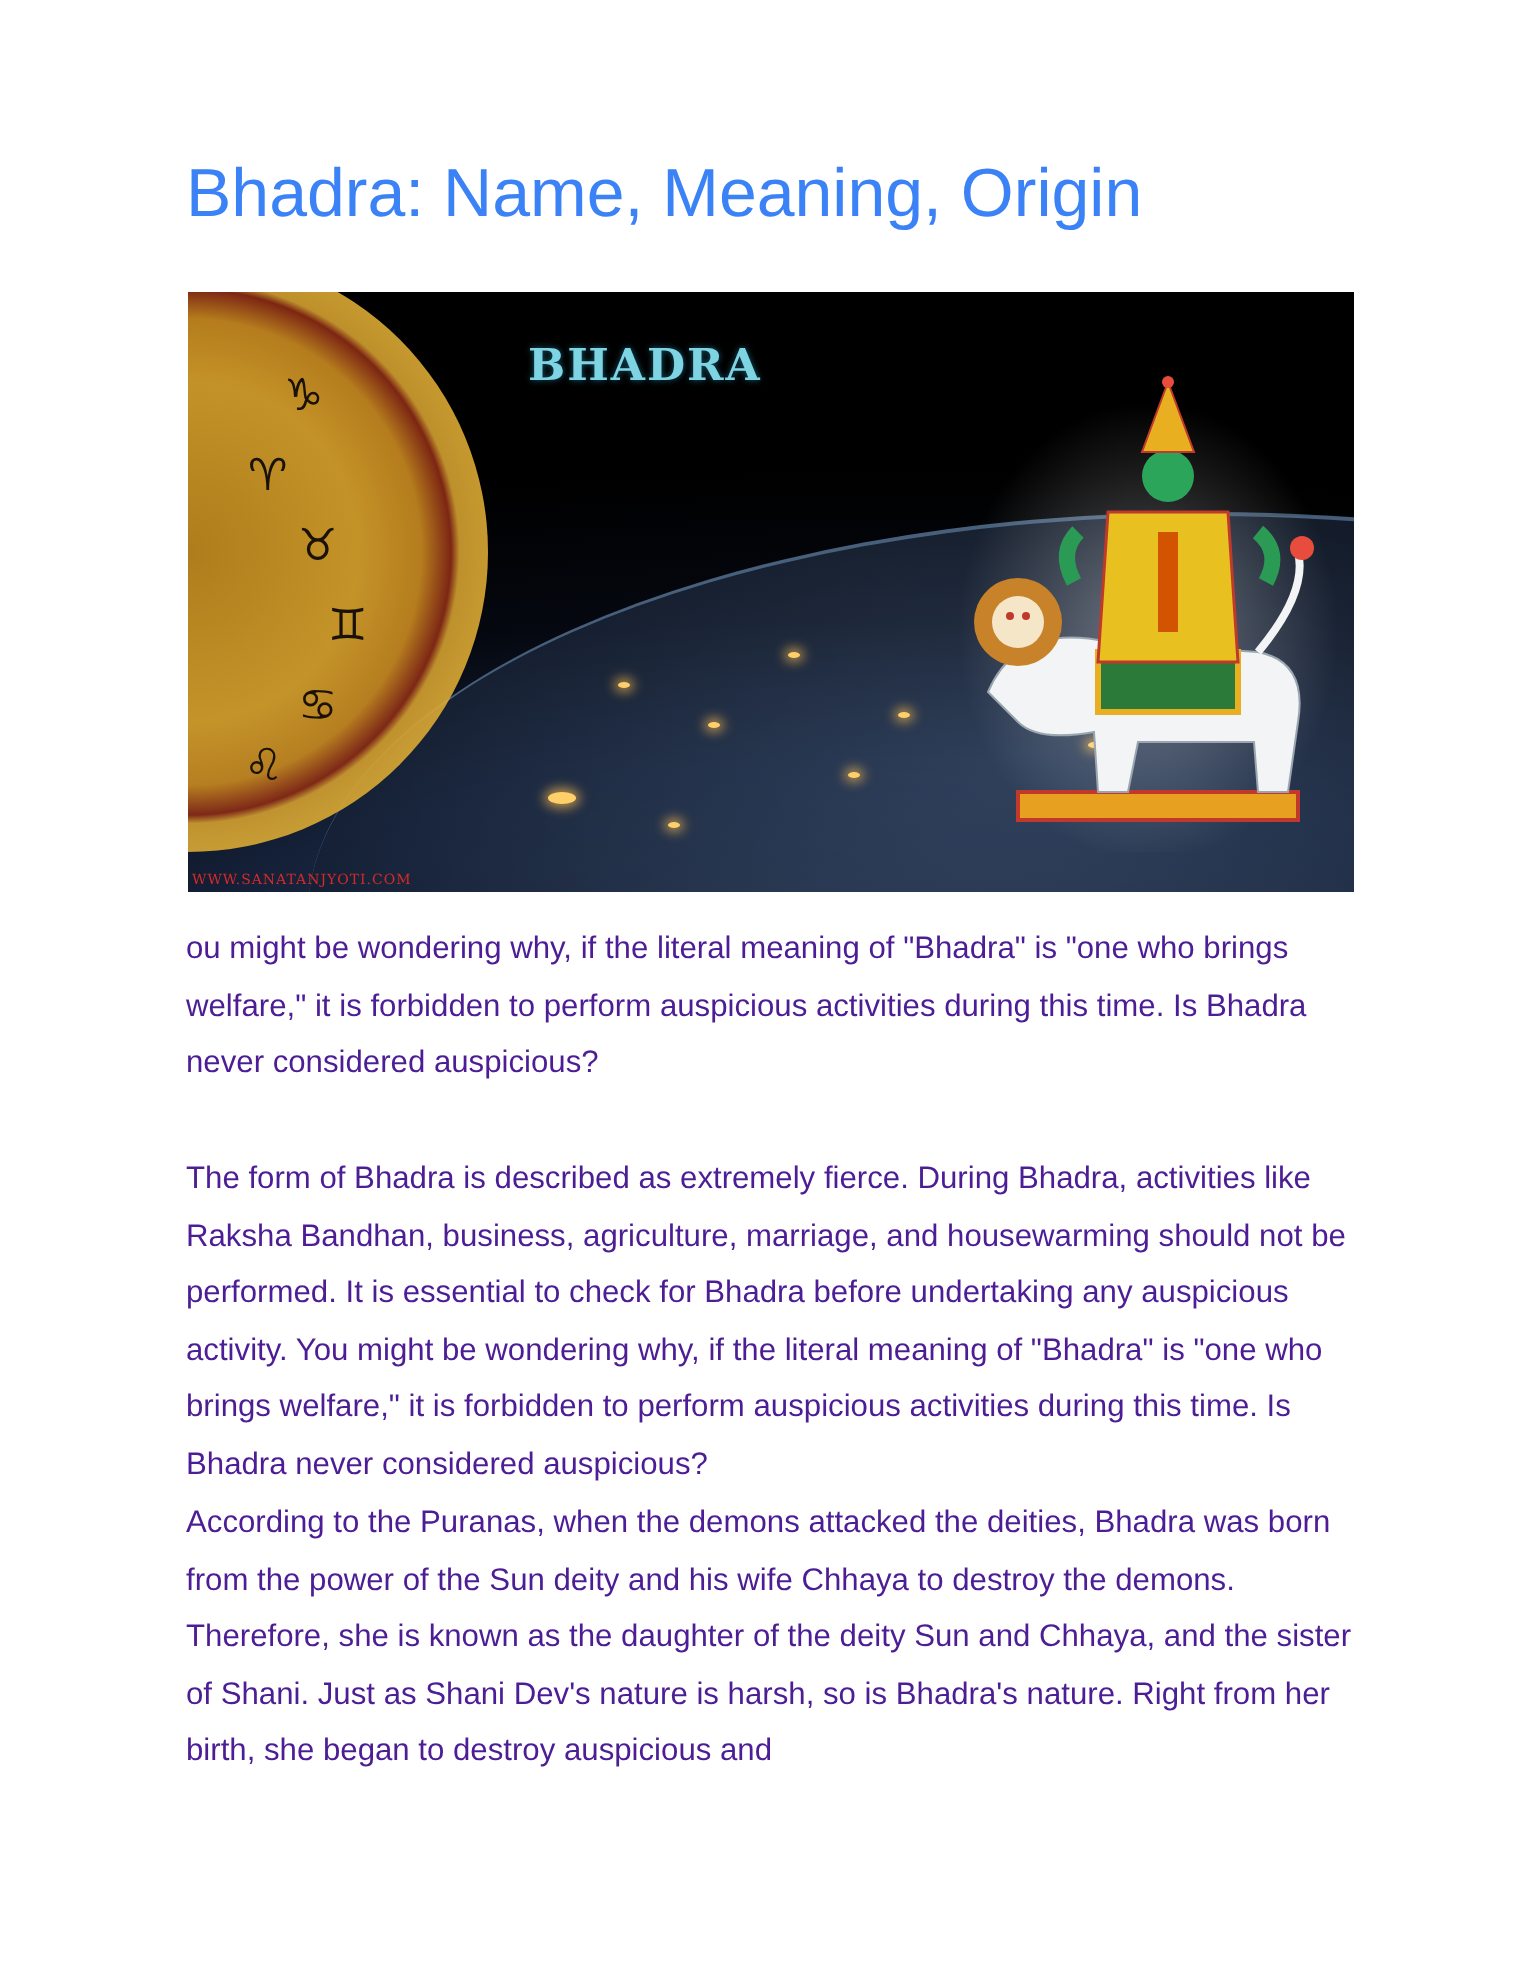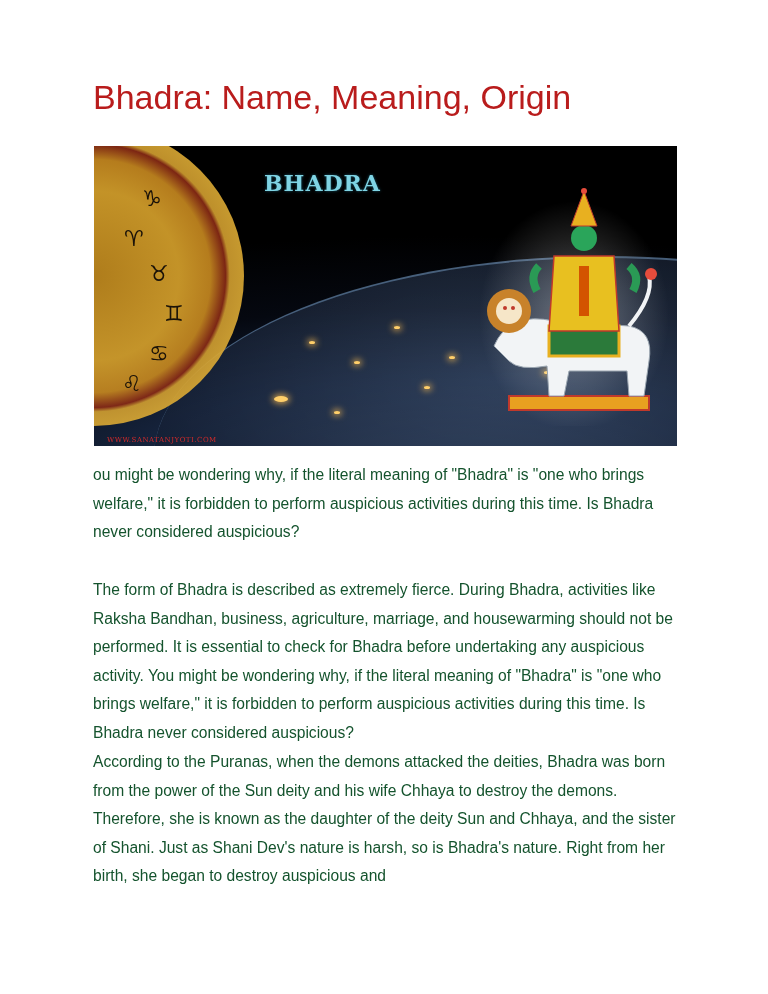--- a/index.html
+++ b/index.html
@@ -1,31 +1,31 @@
 <!DOCTYPE html>
 <html><head>
 <meta charset="utf-8">
 <style>
   html, body { margin: 0; padding: 0; background: #ffffff; }
   body { width: 768px; height: 994px; position: relative; overflow: hidden; font-family: "Liberation Sans", sans-serif; color: #1a1a1a; }
-  .page-title { position: absolute; left: 93px; top: 78px; margin: 0; font-size: 34px; font-weight: normal; color: #b91c1c; letter-spacing: 0px; }
+  .page-title { position: absolute; left: 93px; top: 78px; margin: 0; font-size: 34px; font-weight: normal; color: #3b82f6; letter-spacing: 0px; }
   .hero { position: absolute; left: 94px; top: 146px; width: 583px; height: 300px; overflow: hidden;
     background: radial-gradient(ellipse 140% 80% at 60% 110%, #2a3a55 0%, #15223a 40%, #050810 70%, #000 100%); }
   .earth-glow { position: absolute; left: 60px; top: 110px; width: 900px; height: 400px; border-radius: 50%;
     border-top: 2px solid rgba(120,160,200,0.5);
     background: radial-gradient(ellipse at 40% 30%, rgba(70,90,120,0.55), rgba(20,30,50,0.6) 50%, rgba(5,10,20,0.9) 80%); }
   .city-light { position: absolute; width: 6px; height: 3px; background: #ffcf6a; border-radius: 50%; box-shadow: 0 0 6px 2px rgba(255,190,80,0.7); }
   .zodiac { position: absolute; left: -150px; top: -20px; width: 300px; height: 300px; border-radius: 50%;
     background: radial-gradient(circle, #c28a1e 0%, #d9a32c 40%, #c98a20 55%, #8a2a15 62%, #d3a030 64%, #e8b83a 80%, #7a2010 84%, #a03020 88%, transparent 89%);
     opacity: 0.9; }
   .zodiac-glyph { position: absolute; color: #1a1208; font-size: 22px; font-family: "DejaVu Sans", sans-serif; }
   .hero-title { position: absolute; left: 170px; top: 24px; font-family: "DejaVu Serif", serif; font-weight: bold; font-size: 22px; color: #7fd4e4; letter-spacing: 1px; text-shadow: 0 0 3px #1a5f75; }
   .deity { position: absolute; left: 385px; top: 40px; width: 190px; height: 240px; }
-  .watermark { position: absolute; left: 13px; bottom: 2px; font-size: 7px; color: #d42a2a; font-family: "DejaVu Serif", serif; letter-spacing: 0.5px; }
-  .para { position: absolute; left: 93px; width: 590px; margin: 0; font-size: 15.6px; line-height: 28.5px; color: #14532d; }
+  .watermark { position: absolute; left: 2px; bottom: 2px; font-size: 7px; color: #d42a2a; font-family: "DejaVu Serif", serif; letter-spacing: 0.5px; }
+  .para { position: absolute; left: 93px; width: 590px; margin: 0; font-size: 15.6px; line-height: 28.5px; color: #4c1d95; }
 </style>
 </head>
 <body>
 
 <h1 class="page-title">Bhadra: Name, Meaning, Origin</h1>
 
 <div class="hero">
   <div class="earth-glow"></div>
   <span class="city-light" style="left:215px;top:195px;"></span>
   <span class="city-light" style="left:260px;top:215px;"></span>

